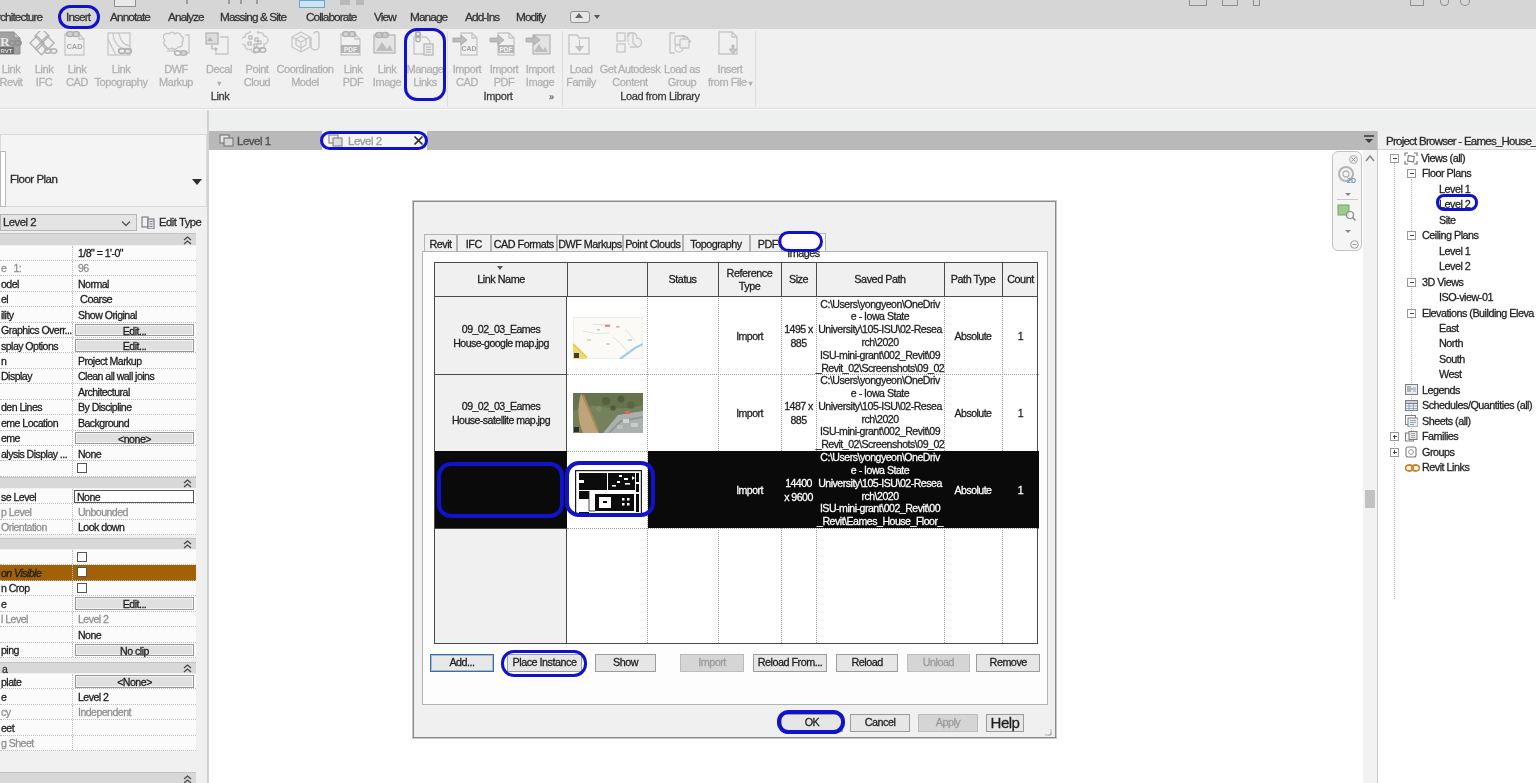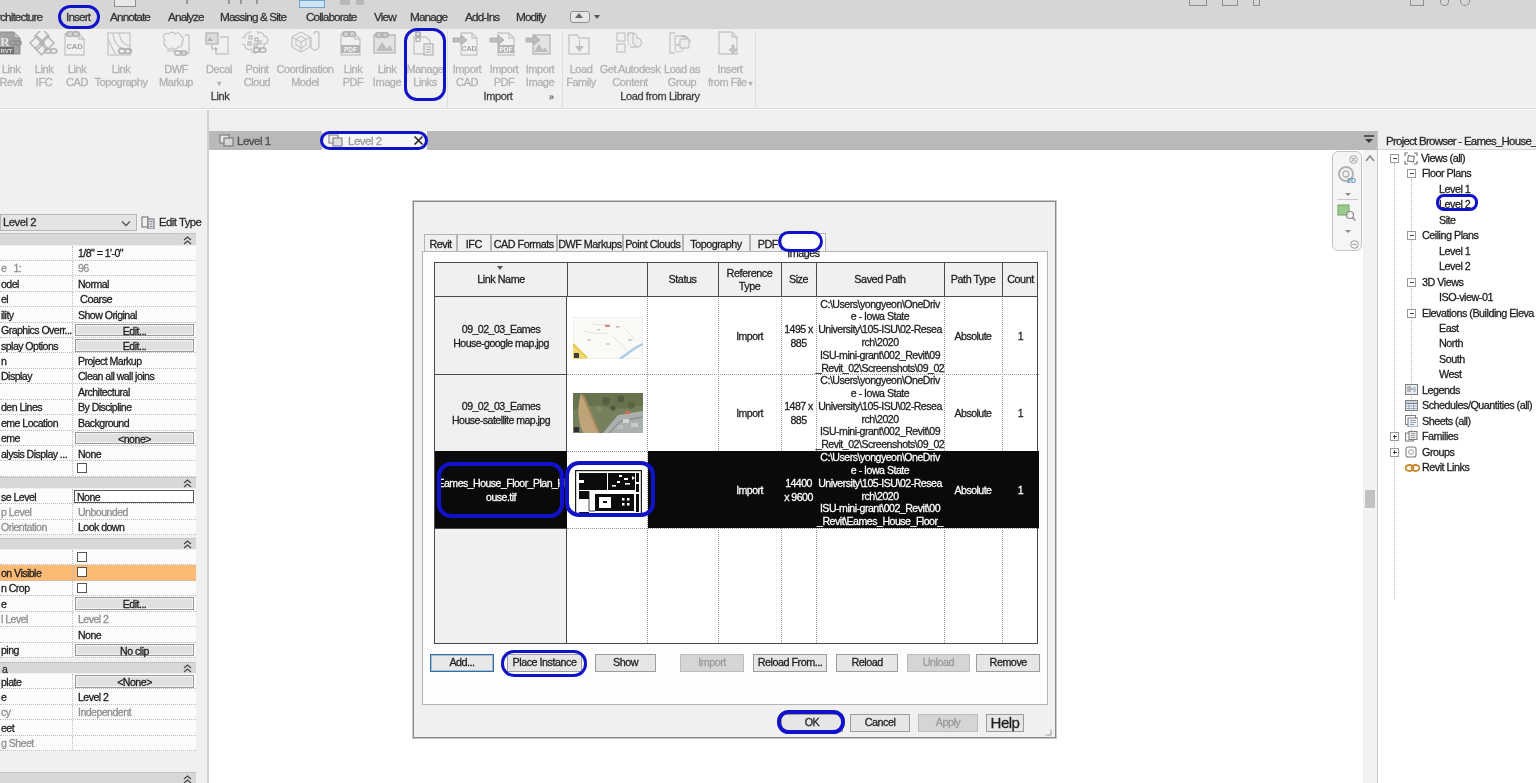--- a/index.html
+++ b/index.html
@@ -295,20 +295,25 @@
       <path d="M2 8 l4 -5 l4 5" fill="none" stroke="#8a8a8a" stroke-width="1.5"></path>
     </svg>
   </div>
 
   <div class="abs" style="left:209px;top:150px;width:1154px;height:633px;background:#fff;"></div>
 
   <div class="abs" style="left:1363px;top:150px;width:14px;height:633px;background:#f2f2f2;"></div>
   <div class="abs" style="left:1365px;top:490px;width:10px;height:18px;background:#c2c2c2;"></div>
 
   <div class="abs" id="palette" style="left:0;top:110px;width:209px;height:673px;background:#f0f0f0;border-right:2px solid #d0d0d0;">
+      <div class="abs" style="left:0;top:24px;width:207px;height:73px;background:#f4f4f4;border:1px solid #d9d9d9;">
+        <div class="abs" style="left:-1px;top:16px;width:6px;height:56px;background:#fff;border:1px solid #b9b9b9;"></div>
+        <span style="position:absolute;left:9px;top:38px;font-size:11.5px;letter-spacing:-0.5px;color:#2a2a2a;">Floor Plan</span>
+        <div class="abs" style="right:4px;top:44px;width:0;height:0;border-left:5px solid transparent;border-right:5px solid transparent;border-top:6px solid #2f2f2f;"></div>
+      </div>
       <div class="abs" style="left:0;top:104px;width:137px;height:17px;background:#e4e4e4;border:1px solid #b5b5b5;">
         <span style="position:absolute;left:2px;top:1px;font-size:11.3px;letter-spacing:-0.5px;color:#2a2a2a;">Level 2</span>
         <svg width="10" height="8" style="position:absolute;right:5px;top:5px;">
           <path d="M1 1.5 l4 4 l4 -4" fill="none" stroke="#555" stroke-width="1.3"></path>
         </svg>
       </div>
       <svg width="15" height="14" style="position:absolute;left:141px;top:105px;">
         <rect x="1" y="2" width="6" height="10" fill="none" stroke="#777" stroke-width="1.1"></rect>
         <rect x="7" y="4" width="6" height="10" fill="#dde4ef" stroke="#777" stroke-width="1.1"></rect>
         <path d="M8.5 6.5 h3 M8.5 9 h3 M8.5 11.5 h3" stroke="#777" stroke-width="0.9"></path>
@@ -441,21 +446,21 @@
         <svg width="9" height="9" style="position:absolute;right:4px;top:1.5px;">
           <path d="M1 4 l3.5 -3 l3.5 3 M1 8 l3.5 -3 l3.5 3" fill="none" stroke="#444" stroke-width="1.2"></path>
         </svg>
       </div>
       <div class="abs" style="left:0;top:440.0px;width:196px;height:15.42px;border-bottom:1px dotted #bdbdbd;background:#fbfbfb;">
         <div class="abs" style="left:0;top:0;width:73px;height:100%;border-right:1px dotted #bdbdbd;overflow:hidden;">
           <span style="position:absolute;left:1px;top:1.5px;font-size:10.6px;letter-spacing:-0.55px;color:#1c1c1c;white-space:nowrap;"></span>
         </div>
         <div class="abs" style="left:77px;top:2px;width:10px;height:10px;border:1.2px solid #555;background:#fff;"></div>
       </div>
-      <div class="abs" style="left:0;top:455.4px;width:196px;height:15.42px;border-bottom:1px dotted #bdbdbd;background:#fdba74;">
+      <div class="abs" style="left:0;top:455.4px;width:196px;height:15.42px;border-bottom:1px dotted #bdbdbd;background:#a16207;font-style:italic;">
         <div class="abs" style="left:0;top:0;width:73px;height:100%;border-right:1px dotted #bdbdbd;overflow:hidden;">
           <span style="position:absolute;left:1px;top:1.5px;font-size:10.6px;letter-spacing:-0.55px;color:#1c1c1c;white-space:nowrap;">on Visible</span>
         </div>
         <div class="abs" style="left:77px;top:2px;width:10px;height:10px;border:1.2px solid #555;background:#fff;"></div>
       </div>
       <div class="abs" style="left:0;top:470.8px;width:196px;height:15.42px;border-bottom:1px dotted #bdbdbd;background:#fbfbfb;">
         <div class="abs" style="left:0;top:0;width:73px;height:100%;border-right:1px dotted #bdbdbd;overflow:hidden;">
           <span style="position:absolute;left:1px;top:1.5px;font-size:10.6px;letter-spacing:-0.55px;color:#1c1c1c;white-space:nowrap;">n Crop</span>
         </div>
         <div class="abs" style="left:77px;top:2px;width:10px;height:10px;border:1.2px solid #555;background:#fff;"></div>
@@ -692,21 +697,20 @@
         <div class="abs" style="left:346px;top:34.7px;width:35px;height:77.3px;display:flex;align-items:center;justify-content:center;text-align:center;font-size:10.6px;letter-spacing:-0.55px;line-height:14px;color:#1e1e1e;">1495 x<br>885</div>
         <div class="abs" style="left:381px;top:34.7px;width:128px;height:77.3px;display:flex;align-items:center;justify-content:center;text-align:center;font-size:10.6px;letter-spacing:-0.5px;line-height:12.8px;color:#1e1e1e;">C:\Users\yongyeon\OneDriv<br>e - Iowa State<br>University\105-ISU\02-Resea<br>rch\2020<br>ISU-mini-grant\002_Revit\09<br>_Revit_02\Screenshots\09_02</div>
         <div class="abs" style="left:509px;top:34.7px;width:58px;height:77.3px;display:flex;align-items:center;justify-content:center;text-align:center;font-size:10.6px;letter-spacing:-0.55px;line-height:14px;color:#1e1e1e;">Absolute</div>
         <div class="abs" style="left:567px;top:34.7px;width:37px;height:77.3px;display:flex;align-items:center;justify-content:center;text-align:center;font-size:10.6px;letter-spacing:-0.55px;line-height:14px;color:#1e1e1e;">1</div>
         <div class="abs" style="left:0px;top:111.6px;width:132px;height:76.9px;display:flex;align-items:center;justify-content:center;text-align:center;font-size:10.6px;letter-spacing:-0.55px;line-height:14px;color:#1e1e1e;">09_02_03_Eames<br>House-satellite map.jpg</div>
         <div class="abs" style="left:283px;top:111.6px;width:63px;height:76.9px;display:flex;align-items:center;justify-content:center;text-align:center;font-size:10.6px;letter-spacing:-0.55px;line-height:14px;color:#1e1e1e;">Import</div>
         <div class="abs" style="left:346px;top:111.6px;width:35px;height:76.9px;display:flex;align-items:center;justify-content:center;text-align:center;font-size:10.6px;letter-spacing:-0.55px;line-height:14px;color:#1e1e1e;">1487 x<br>885</div>
         <div class="abs" style="left:381px;top:111.6px;width:128px;height:76.9px;display:flex;align-items:center;justify-content:center;text-align:center;font-size:10.6px;letter-spacing:-0.5px;line-height:12.8px;color:#1e1e1e;">C:\Users\yongyeon\OneDriv<br>e - Iowa State<br>University\105-ISU\02-Resea<br>rch\2020<br>ISU-mini-grant\002_Revit\09<br>_Revit_02\Screenshots\09_02</div>
         <div class="abs" style="left:509px;top:111.6px;width:58px;height:76.9px;display:flex;align-items:center;justify-content:center;text-align:center;font-size:10.6px;letter-spacing:-0.55px;line-height:14px;color:#1e1e1e;">Absolute</div>
         <div class="abs" style="left:567px;top:111.6px;width:37px;height:76.9px;display:flex;align-items:center;justify-content:center;text-align:center;font-size:10.6px;letter-spacing:-0.55px;line-height:14px;color:#1e1e1e;">1</div>
-        <div class="abs" style="left:0px;top:188.5px;width:132px;height:76.9px;display:flex;align-items:center;justify-content:center;text-align:center;font-size:10.6px;letter-spacing:-0.55px;line-height:14px;color:#fdfdfd;">Eames_House_Floor_Plan_H<br>ouse.tif</div>
         <div class="abs" style="left:283px;top:188.5px;width:63px;height:76.9px;display:flex;align-items:center;justify-content:center;text-align:center;font-size:10.6px;letter-spacing:-0.55px;line-height:14px;color:#fdfdfd;">Import</div>
         <div class="abs" style="left:346px;top:188.5px;width:35px;height:76.9px;display:flex;align-items:center;justify-content:center;text-align:center;font-size:10.6px;letter-spacing:-0.55px;line-height:14px;color:#fdfdfd;">14400<br>x 9600</div>
         <div class="abs" style="left:381px;top:188.5px;width:128px;height:76.9px;display:flex;align-items:center;justify-content:center;text-align:center;font-size:10.6px;letter-spacing:-0.5px;line-height:12.8px;color:#fdfdfd;">C:\Users\yongyeon\OneDriv<br>e - Iowa State<br>University\105-ISU\02-Resea<br>rch\2020<br>ISU-mini-grant\002_Revit\00<br>_Revit\Eames_House_Floor_</div>
         <div class="abs" style="left:509px;top:188.5px;width:58px;height:76.9px;display:flex;align-items:center;justify-content:center;text-align:center;font-size:10.6px;letter-spacing:-0.55px;line-height:14px;color:#fdfdfd;">Absolute</div>
         <div class="abs" style="left:567px;top:188.5px;width:37px;height:76.9px;display:flex;align-items:center;justify-content:center;text-align:center;font-size:10.6px;letter-spacing:-0.55px;line-height:14px;color:#fdfdfd;">1</div>
         <div class="abs" id="thumb1" style="left:138px;top:54px;width:70px;height:42px;">
           <svg width="70" height="42" viewBox="0 0 70 42" style="position:absolute;top:0;left:0;">
 <rect width="70" height="42" fill="#fbfaf6" stroke="#d9d9d9" stroke-width="0.8"></rect>
 <path d="M0 28 L13 42 L0 42 Z" fill="#f3d96d"></path>
 <path d="M0 27 L14 41" stroke="#e8c94f" stroke-width="2.2" fill="none"></path>

